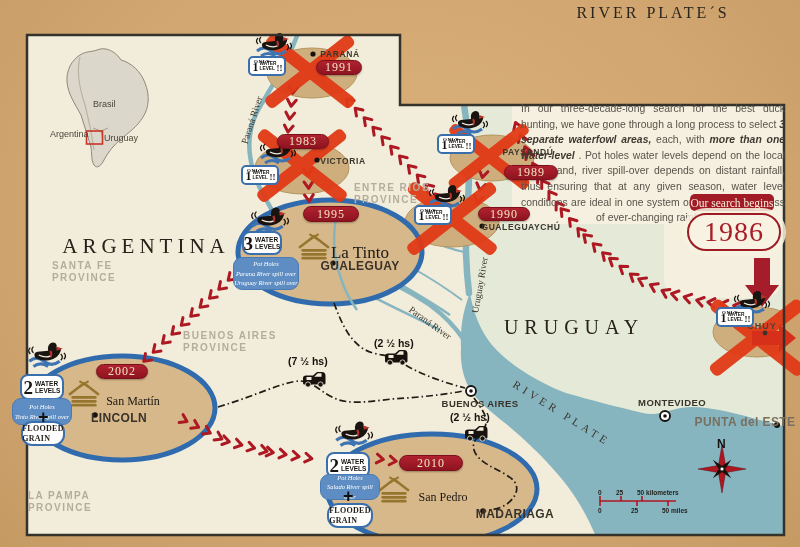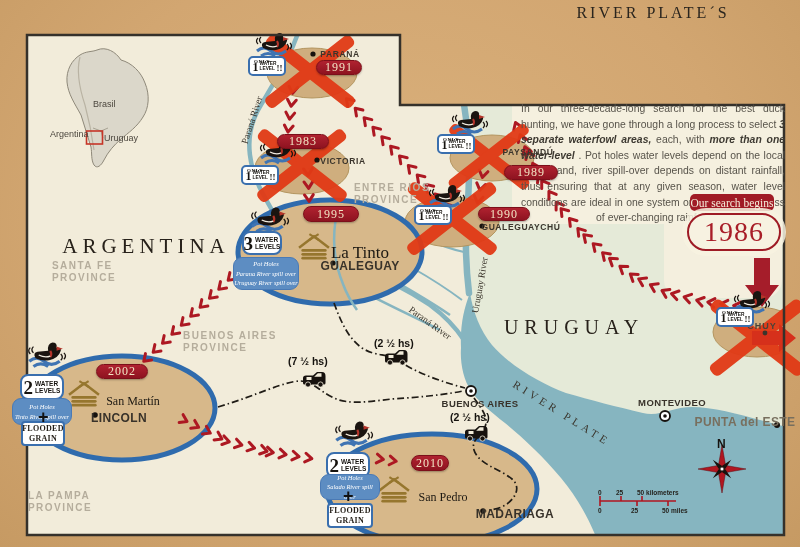--- a/index.html
+++ b/index.html
@@ -56,22 +56,22 @@
   .w-bang{font:700 9px/1 "Liberation Serif",serif;color:#16130f}
   
   .lvbadge{position:absolute;background:#fff;border:2.5px solid #3a6fae;border-radius:8px;
     display:flex;align-items:center;justify-content:center;gap:2px}
   .lv-num{font:700 19px/1 "Liberation Serif",serif;color:#16130f}
   .lv-txt{font:700 6.5px/1.15 "Liberation Sans",sans-serif;white-space:pre-line;color:#16130f;text-align:left}
   .infobadge{position:absolute;background:#5d8dc2;border:1.5px solid #4a7ab5;border-radius:9px;
     color:#fff;font:italic 400 6.4px/1.5 "Liberation Serif",serif;white-space:pre-line;text-align:center;
     display:flex;align-items:center;justify-content:center}
   .plus{position:absolute;font:700 18px/1 "Liberation Sans",sans-serif;color:#111;z-index:3}
-  .flooded{position:absolute;background:#fff;border:2px solid #3a6fae;border-radius:4px;
-    font:700 8px/1.15 "Liberation Serif",serif;letter-spacing:.3px;white-space:pre-line;text-align:center;
+  .flooded{position:absolute;background:#fff;border:2px solid #3a6fae;border-radius:11px;
+    font:700 8px/1.15 "Liberation Serif",serif;letter-spacing:.3px;white-space:pre-line;text-align:left;
     color:#241f18;display:flex;align-items:center;justify-content:center}
   .tt{position:absolute;font:700 10.5px "Liberation Sans",sans-serif;color:#16130f;white-space:nowrap}
   .north{position:absolute;font:700 12px "Liberation Sans",sans-serif;color:#16130f}
   .sc{position:absolute;font:700 6.5px "Liberation Sans",sans-serif;color:#221e18;white-space:nowrap}
   .inlab{position:absolute;font:400 9px "Liberation Sans",sans-serif;color:#4c473f;white-space:nowrap}
 </style>
 </head>
 <body>
 
 <div class="stage">
@@ -393,21 +393,21 @@
   <span class="lv-num">2</span>
   <span class="lv-txt">WATER
 LEVELS</span>
 </div>
 <div class="infobadge" style="left:12px;top:398px;width:60px;height:27px">Pot Holes
 Tinto River spill over</div>
 <div class="plus" style="left:38px;top:408px">+</div>
 <div class="flooded" style="left:21px;top:421px;width:44px;height:25px">FLOODED
 GRAIN</div>
 
-<div class="yearbadge" style="left:411px;top:455px;width:38px;height:16px">2010</div>
+<div class="yearbadge" style="left:399px;top:455px;width:64px;height:16px">2010</div>
 <div class="lodgename big" style="left:443px;top:490px">San Pedro</div>
 <div class="city smallcity" style="left:515px;top:507px">MADARIAGA</div>
 <div class="lvbadge" style="left:326px;top:452px;width:44px;height:26px">
   <span class="lv-num">2</span>
   <span class="lv-txt">WATER
 LEVELS</span>
 </div>
 <div class="infobadge" style="left:320px;top:474px;width:60px;height:26px">Pot Holes
 Salado River spill over</div>
 <div class="plus" style="left:343px;top:487px">+</div>

